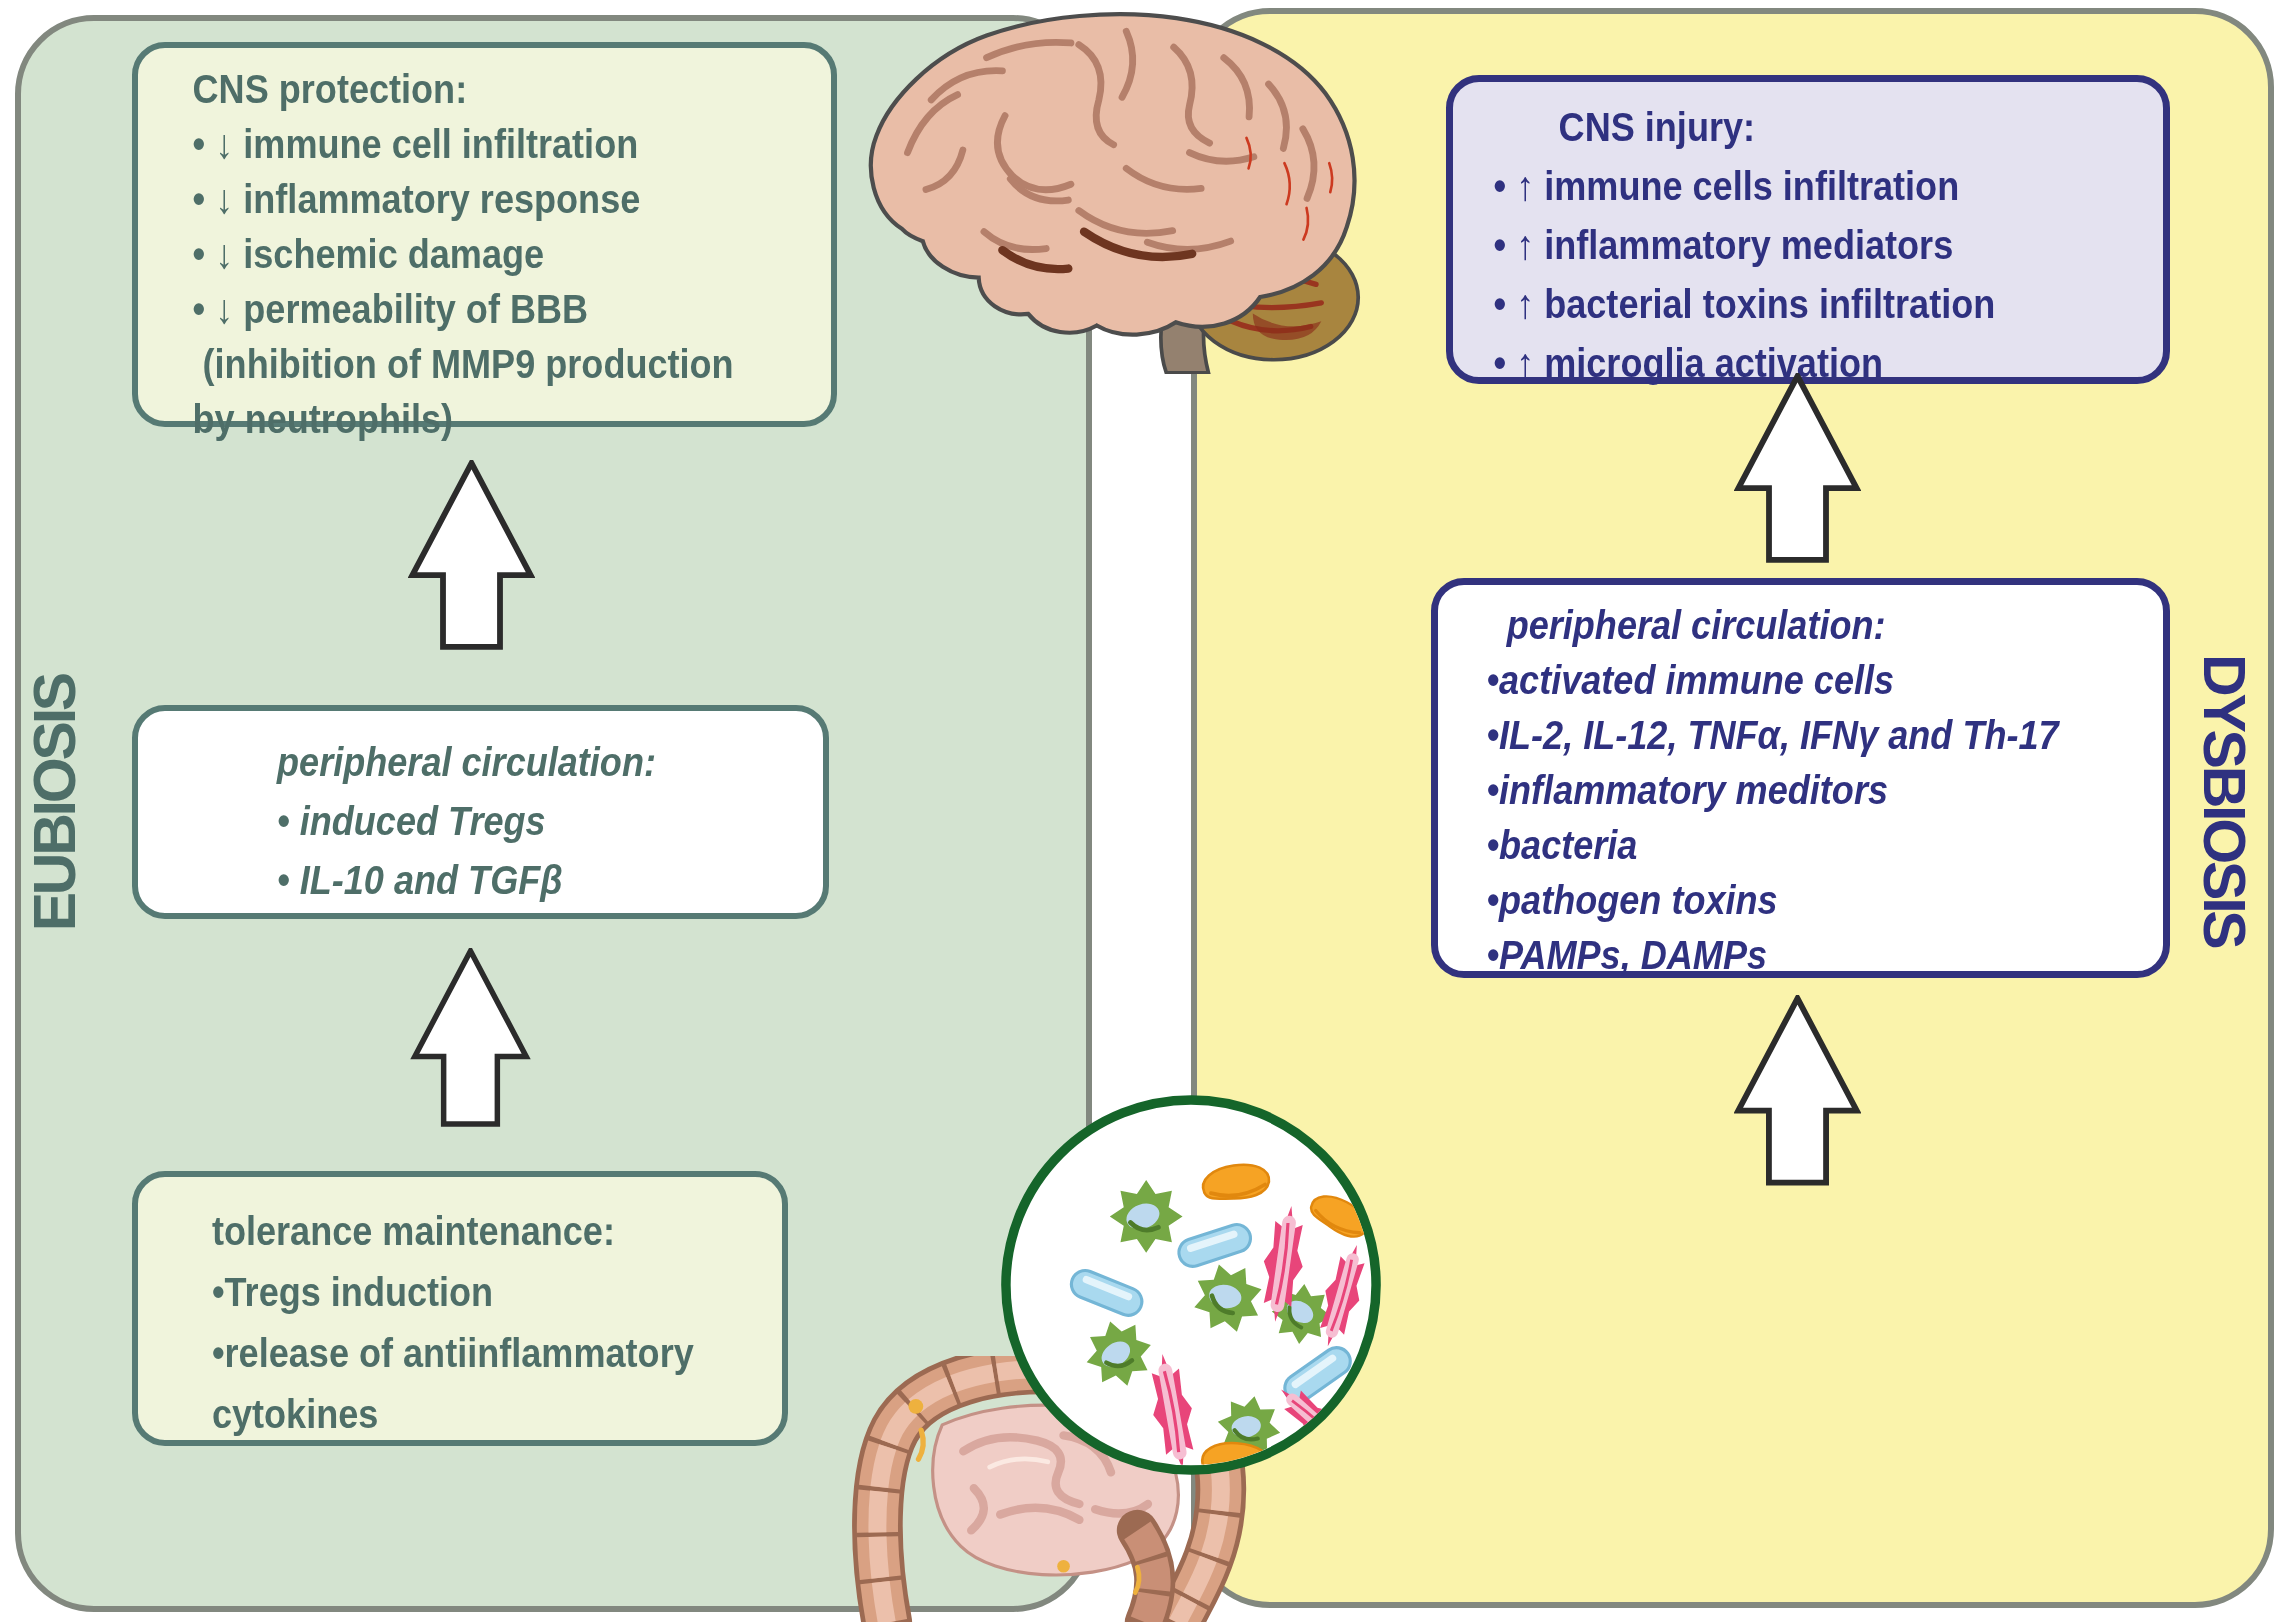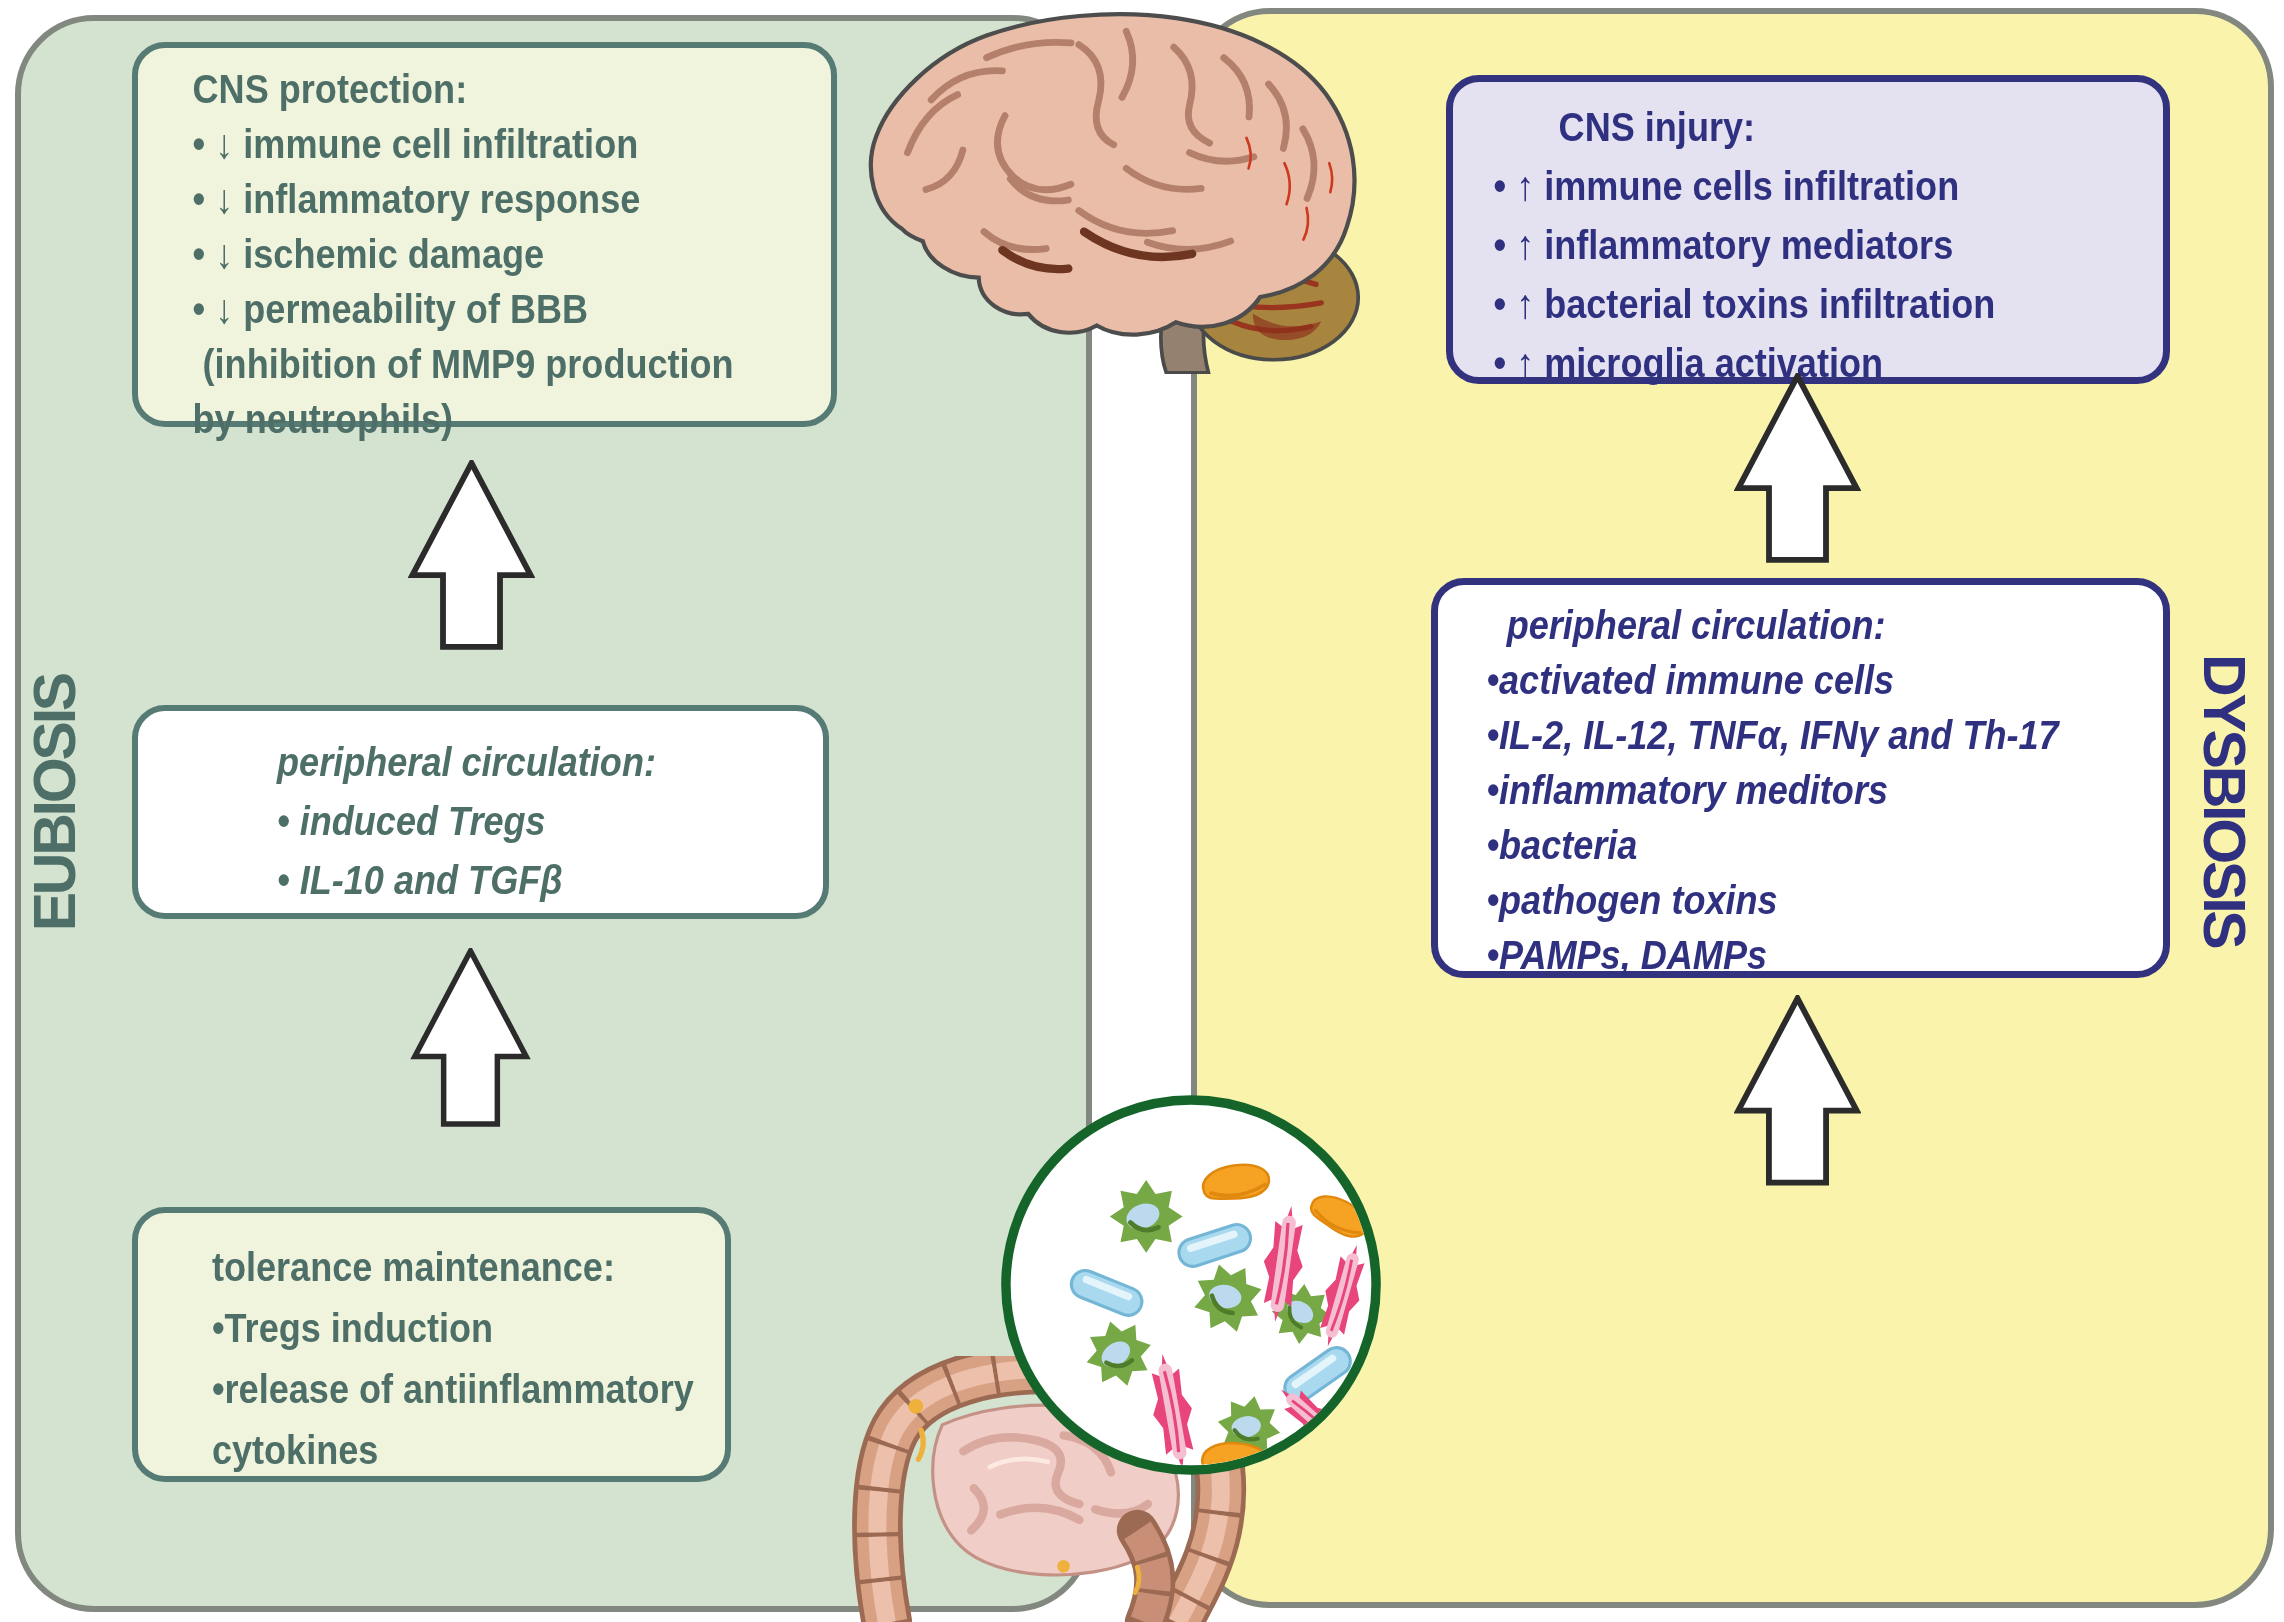--- a/index.html
+++ b/index.html
@@ -23,21 +23,21 @@
   #box-peripheral-left .box-content{padding:22px 0 0 158px;line-height:59px;}
   #box-tolerance .box-content{padding:24px 0 0 84px;line-height:61px;}
   #box-cns-injury .box-content{padding:16px 0 0 46px;line-height:59px;}
   #box-cns-injury .box-title{text-indent:74px;}
   #box-peripheral-right .box-content{padding:12.7px 0 0 55px;line-height:55px;}
   #box-peripheral-right .box-title{text-indent:23px;}
   #box-inflammatory .box-content{padding:19px 0 0 37px;line-height:62px;}
 
   #box-cns-protection{left:132px;top:42px;width:705px;height:385px;}
   #box-peripheral-left{left:132px;top:705px;width:697px;height:214px;}
-  #box-tolerance{left:132px;top:1171px;width:599px;height:275px;margin-top:36px;}
+  #box-tolerance{left:132px;top:1171px;width:656px;height:275px;}
   #box-cns-injury{left:1446px;top:59px;width:724px;height:309px;margin-top:16px;}
   #box-peripheral-right{left:1431px;top:578px;width:739px;height:400px;}
   #box-inflammatory{left:1442px;top:1197px;width:769px;height:392px;}
 
   .side-label{position:absolute;font-weight:bold;font-size:59px;letter-spacing:-3.2px;}
   #label-eubiosis{left:21px;top:675px;color:var(--eubiosis-text,#4e6e68);writing-mode:vertical-rl;transform:rotate(180deg);}
   #label-dysbiosis{left:2190px;top:654px;color:var(--dysbiosis-text,#2f3180);writing-mode:vertical-rl;}
 
   .block-arrow{position:absolute;}
   .block-arrow polygon{fill:var(--arrow-fill,#ffffff);stroke:var(--arrow-outline,#2b2b2b);stroke-width:11;stroke-linejoin:miter;}

